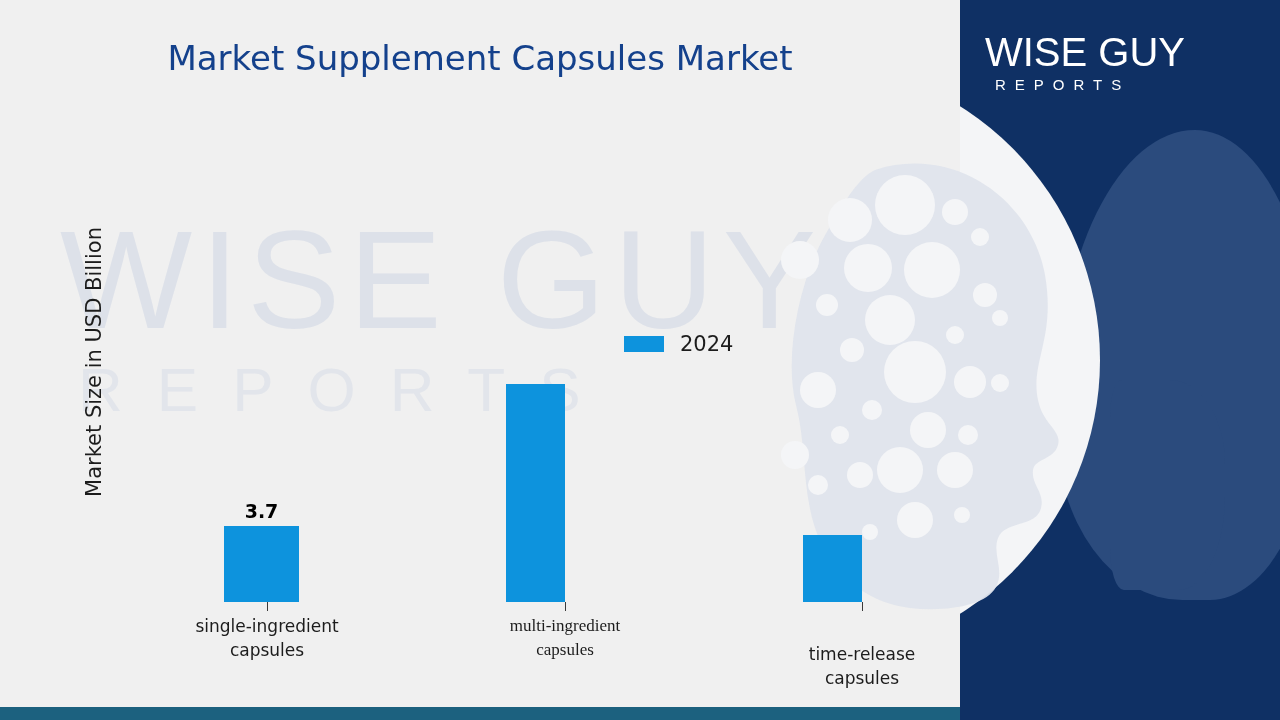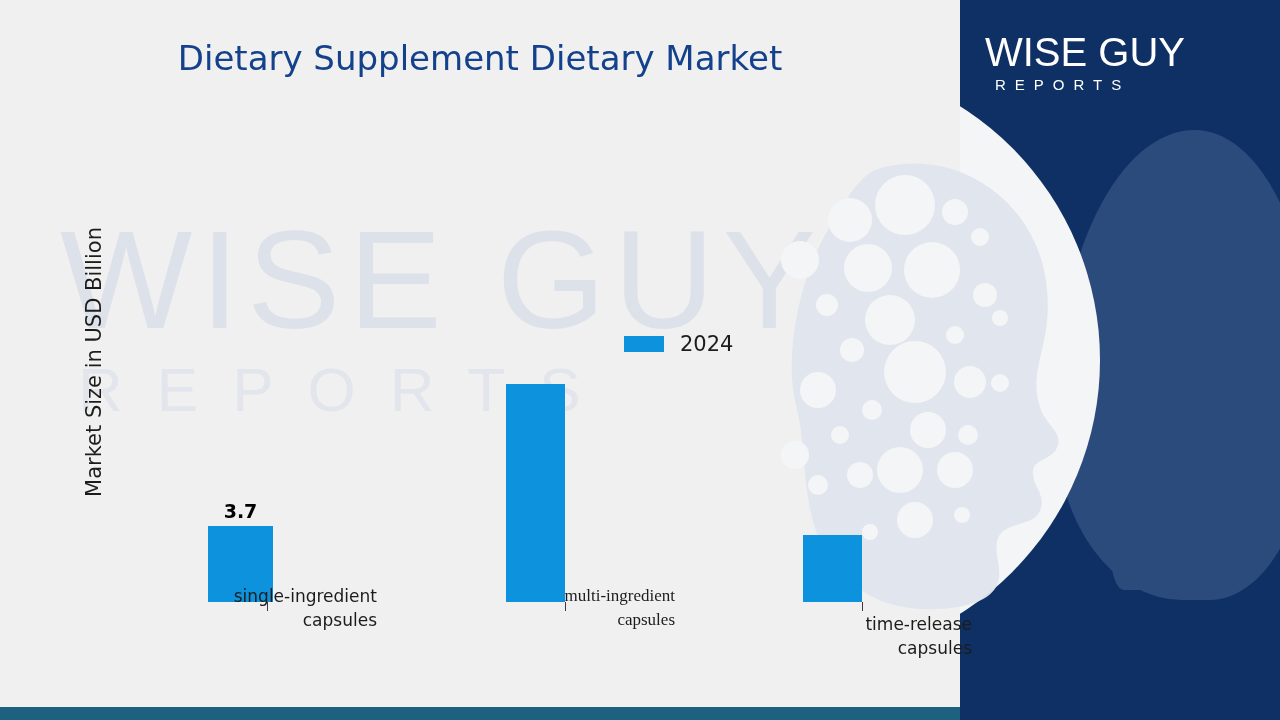--- a/index.html
+++ b/index.html
@@ -175,22 +175,22 @@
   }
   .tick {
     position: absolute;
     top: 602px;
     width: 1px;
     height: 9px;
     background: #3a3a3a;
   }
   .cat-label {
     position: absolute;
-    top: 584px;
-    text-align: right;
+    top: 614px;
+    text-align: center;
     font-family: "DejaVu Sans", sans-serif;
     font-size: 17px;
     line-height: 24px;
     color: #1c1c1c;
     white-space: pre-line;
   }
 
   
   .legend {
     position: absolute;
@@ -226,27 +226,27 @@
 </head>
 <body>
 
 <div id="root">
 
   <div class="watermark">
     <div class="wm-wise">WISE GUY</div>
     <div class="wm-reports">REPORTS</div>
   </div>
 
-  <div class="chart-title">Dietary Supplement Dietary Market</div>
+  <div class="chart-title">Market Supplement Capsules Market</div>
 
   <div class="y-axis-label">Market Size in USD Billion</div>
 
   <div class="plot">
 
-    <div class="bar" style="left:208px; width:65px; height:76px;">
+    <div class="bar" style="left:224px; width:75px; height:76px;">
       <div class="bar-value" style="bottom:80px;">3.7</div>
       <div class="bar-rect" style="height:76px;"></div>
     </div>
     <div class="tick" style="left:267px;"></div>
     <div class="cat-label" style="left:157px; width:220px;">single-ingredient
 capsules</div>
 
     <div class="bar" style="left:506px; width:59px; height:218px;">
       <div class="bar-value" style="bottom:222px;"></div>
       <div class="bar-rect" style="height:218px;"></div>

